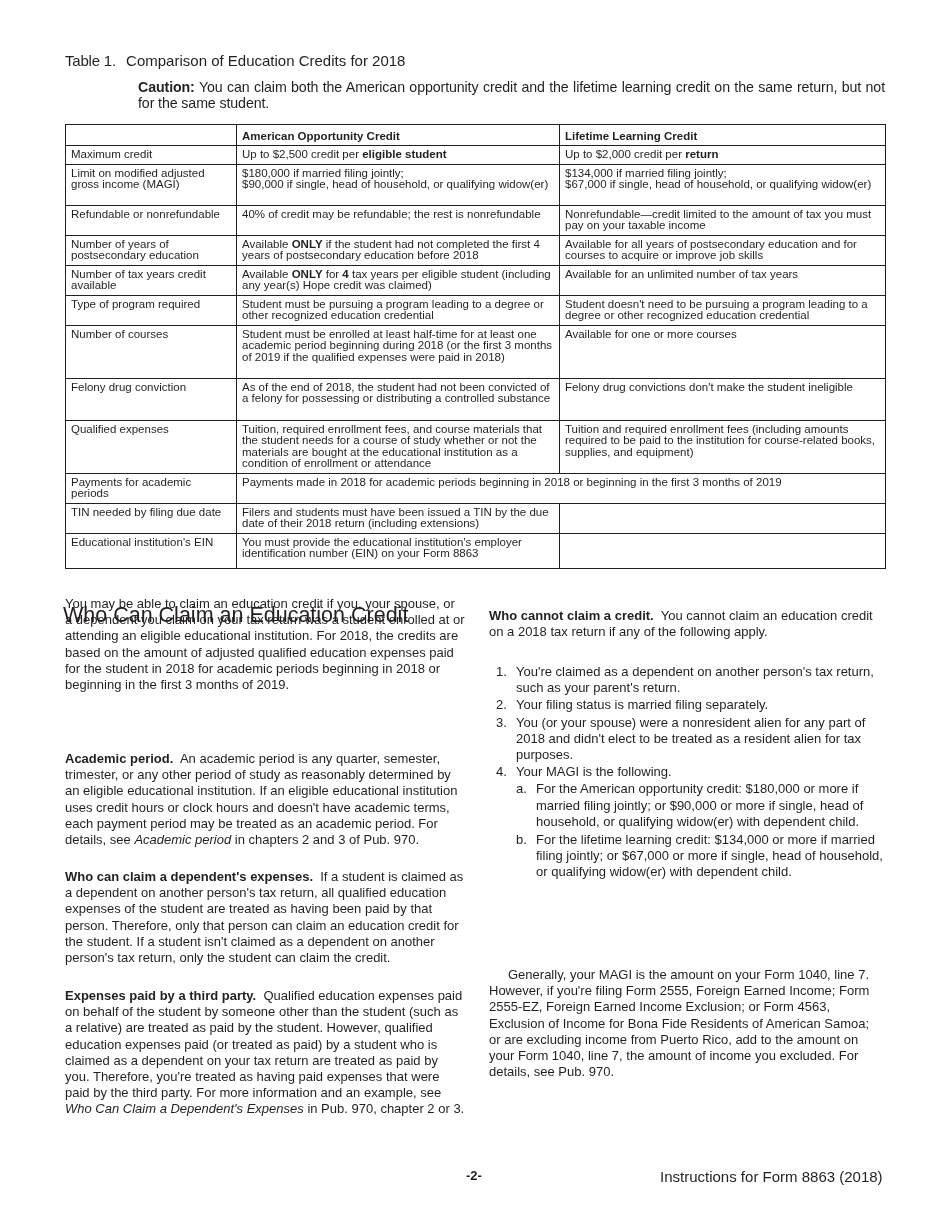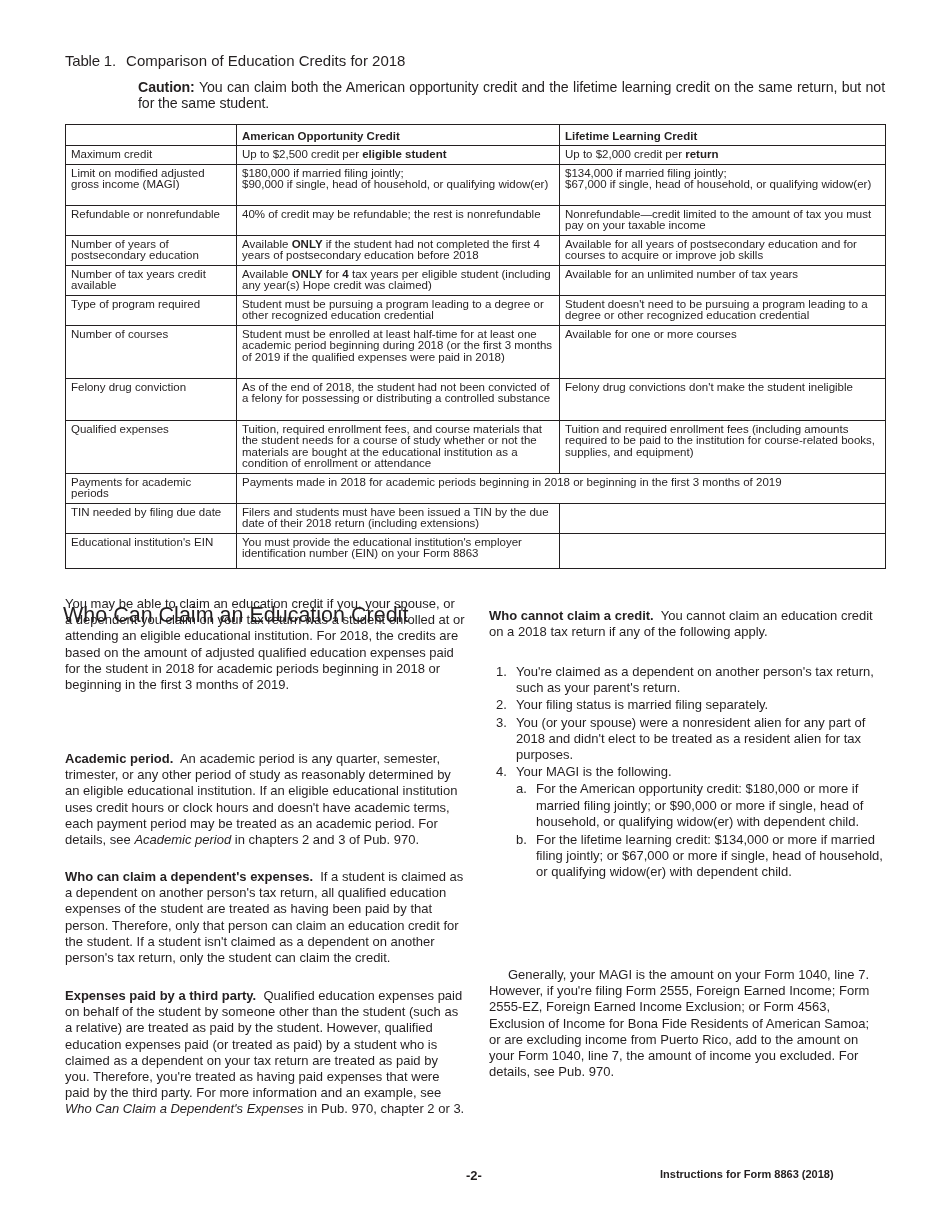--- a/index.html
+++ b/index.html
@@ -35,21 +35,21 @@
   #cannot { left: 489px; top: 608px; width: 395px; }
   #cannot-list { left: 489px; top: 664px; width: 395px; margin: 0; padding: 0; list-style: none; }
   #cannot-list li { position: relative; padding-left: 27px; margin-bottom: 1px; }
   #cannot-list li .num { position: absolute; left: 7px; top: 0; }
   #cannot-list ol.sub { list-style: none; margin: 1px 0 0 0; padding: 0; }
   #cannot-list ol.sub li { padding-left: 20px; margin-bottom: 2px; }
   #cannot-list ol.sub li .num { left: 0; }
   #generally { left: 489px; top: 967px; width: 395px; text-indent: 19px; }
 
   #page-number { left: 466px; top: 1168px; font-size: 13px; font-weight: bold; }
-  #footer-title { left: 660px; top: 1168px; font-size: 11px; font-weight: bold; }
+  #footer-title { left: 660px; top: 1168px; font-size: 15px; font-weight: normal; }
 </style>
 </head>
 <body>
 
 <div id="table-title" class="abs">
   <span class="label">Table 1.</span>
   <span class="name">Comparison of Education Credits for 2018</span>
 </div>
 
 <div id="caution" class="abs"><b>Caution:</b> <span>You can claim both the American opportunity credit and the lifetime learning credit on the same return, but not for the same student.</span></div>

